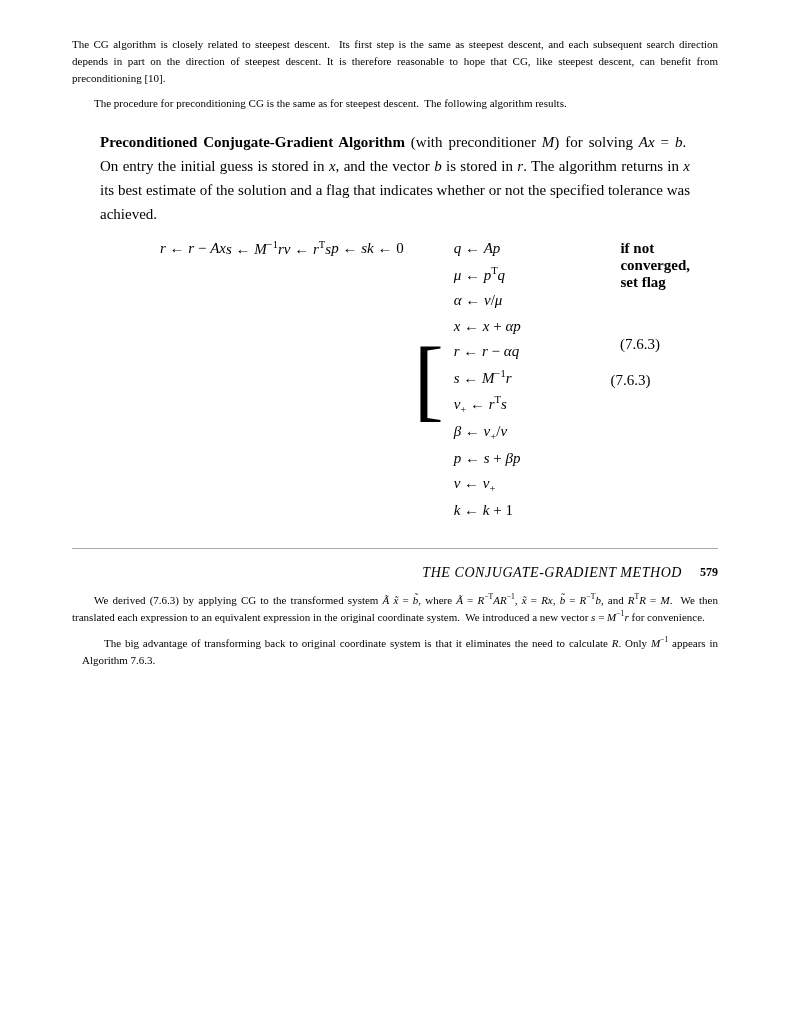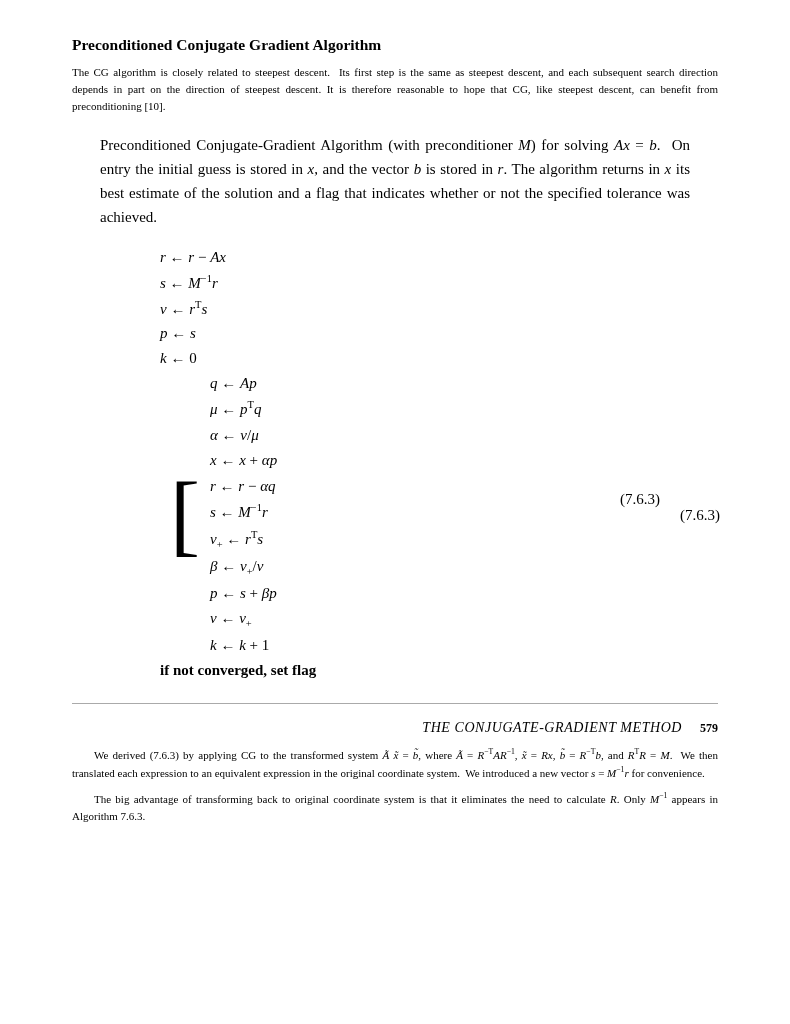--- a/index.html
+++ b/index.html
@@ -36,28 +36,28 @@
       margin: 18px 28px 18px 28px;
       padding: 0;
     }
     .algo-header {
       font-size: 15px;
       line-height: 1.6;
       text-align: justify;
       margin-bottom: 8px;
     }
     .algo-header-bold {
-      font-weight: normal;
+      font-weight: bold;
       margin-top: 11px;
     }
     .algo-steps {
       display: flex;
-      flex-direction: column;
+      flex-direction: row;
       align-items: flex-start;
-      margin: 16px 0 10px 60px;
+      margin: 10px 0 10px 60px;
       position: relative;
       justify-content: center;
     }
     .algo-line {
       font-size: 15px;
       line-height: 1.65;
       white-space: nowrap;
     }
     .bracket-lines {
       display: flex;
@@ -95,24 +95,26 @@
     }
     sup { font-size: 0.7em; vertical-align: super; }
     sub { font-size: 0.7em; vertical-align: sub; }
     .math-italic { font-style: italic; }
   </style>
 </head>
 <body>
 
 <div class="page">
 
-  <div class="section-title">Preconditioned Conjugate Gradient Algorithm</div>
 
   <p class="body-text">
     The CG algorithm is closely related to steepest descent.&nbsp; Its first step is the same as steepest descent, and each subsequent search direction depends in part on the direction of steepest descent. It is therefore reasonable to hope that CG, like steepest descent, can benefit from preconditioning [10].
+  </p>
+  <p class="body-text indent" style="margin-top:8px;">
+    The procedure for preconditioning CG is the same as for steepest descent.&nbsp; The following algorithm results.
   </p>
 
   <div class="algorithm-box">
 
     <div class="algo-header">
       <span class="algo-header-bold">Preconditioned Conjugate-Gradient Algorithm</span>
       <span> (with preconditioner <span class="math-italic">M</span>) for solving <span class="math-italic">Ax</span> = <span class="math-italic">b</span>.&nbsp; On entry the initial guess is stored in <span class="math-italic">x</span>, and the vector <span class="math-italic">b</span> is stored in <span class="math-italic">r</span>. The algorithm returns in <span class="math-italic">x</span> its best estimate of the solution and a flag that indicates whether or not the specified tolerance was achieved.</span>
     </div>
 
     <div class="algo-steps" style="position:relative;">
@@ -189,17 +191,17 @@
 
   <div class="page-footer">
     <span class="page-footer-text">THE CONJUGATE-GRADIENT METHOD</span>
     <span class="page-number">579</span>
   </div>
 
   <p class="body-text indent" style="margin-top: 10px;">
     We derived (7.6.3) by applying CG to the transformed system <span class="math-italic">Ã x̃</span> = <span class="math-italic">b̃</span>, where
     <span class="math-italic">Ã</span> = <span class="math-italic">R</span><sup>−T</sup><span class="math-italic">AR</span><sup>−1</sup>, <span class="math-italic">x̃</span> = <span class="math-italic">Rx</span>, <span class="math-italic">b̃</span> = <span class="math-italic">R</span><sup>−T</sup><span class="math-italic">b</span>, and <span class="math-italic">R</span><sup>T</sup><span class="math-italic">R</span> = <span class="math-italic">M</span>.&nbsp; We then translated each expression to an equivalent expression in the original coordinate system.&nbsp; We introduced a new vector <span class="math-italic">s</span> = <span class="math-italic">M</span><sup>−1</sup><span class="math-italic">r</span> for convenience.
   </p>
-  <p class="body-text indent" style="margin-top:8px;">
+  <p class="body-text indent" style="margin-top:8px;margin-left:10px;">
     The big advantage of transforming back to original coordinate system is that it eliminates the need to calculate <span class="math-italic">R</span>. Only <span class="math-italic">M</span><sup>−1</sup> appears in Algorithm 7.6.3.
   </p>
 
 </div>
 
 </body></html>

